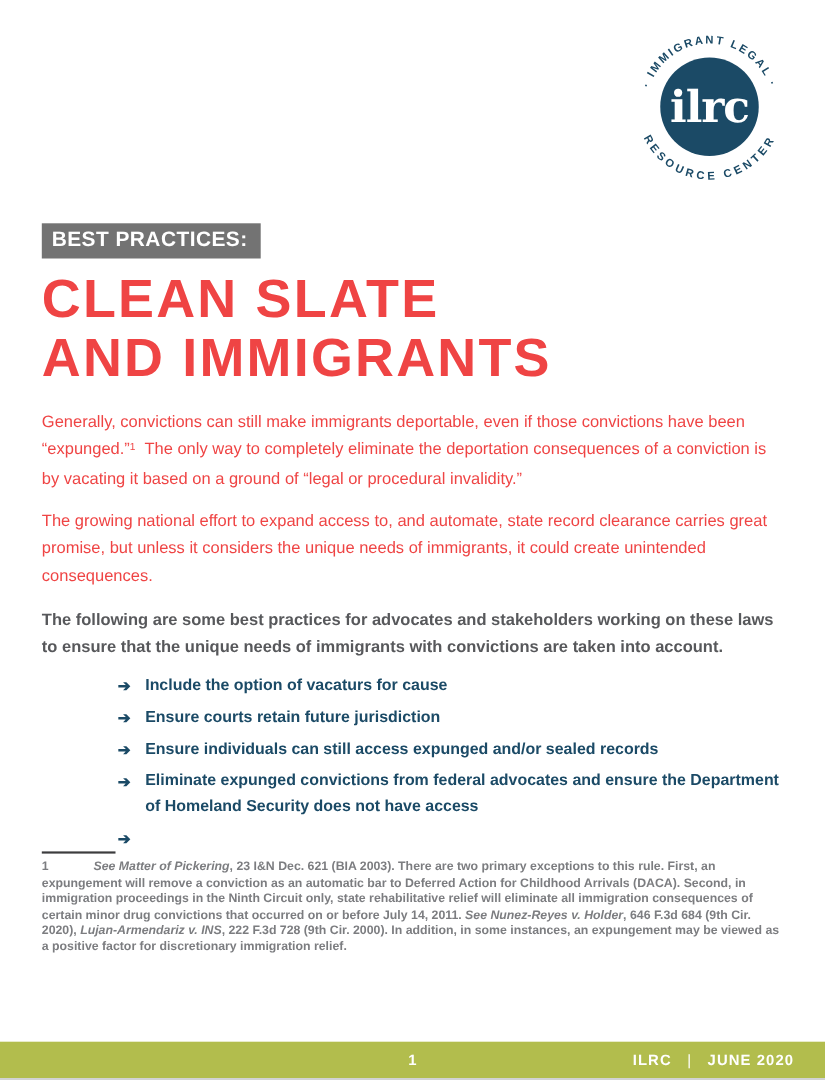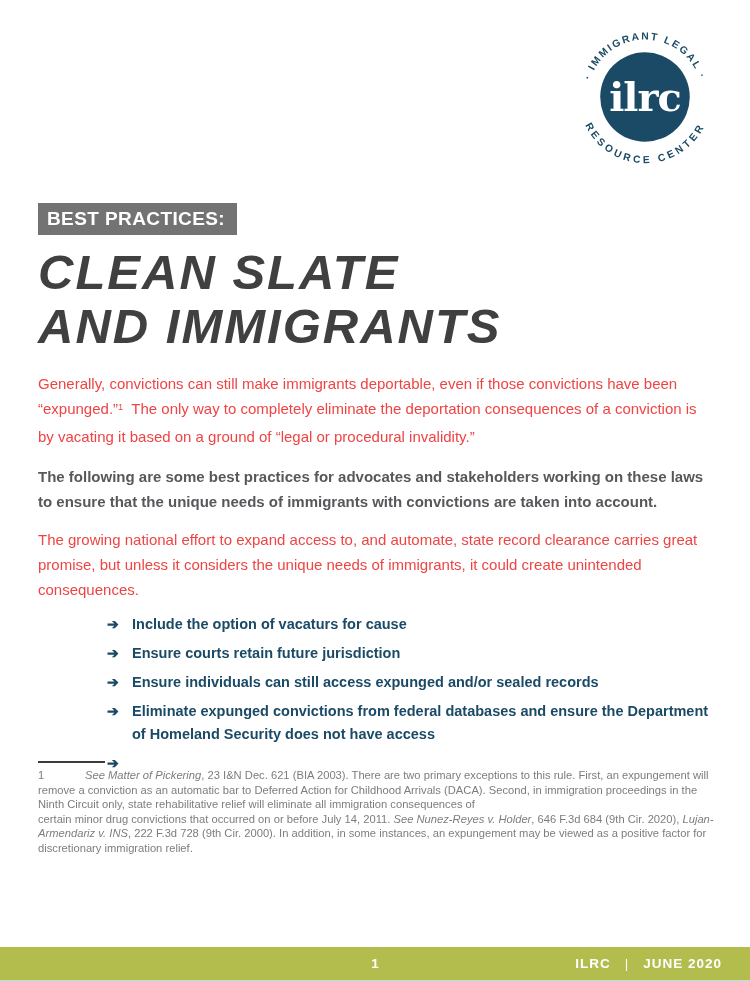--- a/index.html
+++ b/index.html
@@ -9,34 +9,34 @@
   .logo{position:absolute;top:24px;right:32px;width:146px;height:146px;}
   .logo svg{display:block;width:100%;height:100%;}
   .arc-text{font-family:"Liberation Sans",sans-serif;font-weight:bold;font-size:10.5px;
             fill:#1b4a66;letter-spacing:2px;}
   .arc-text-bottom{letter-spacing:3.2px;}
   .wordmark{font-family:"DejaVu Serif",serif;font-weight:bold;font-size:41px;fill:#ffffff;letter-spacing:-1px;}
   
   .content{position:absolute;left:38px;top:203px;width:676px;}
   .eyebrow{display:inline-block;background:#737373;color:#ffffff;font-weight:bold;
            font-size:19px;line-height:21px;padding:5px 12px 6px 9px;letter-spacing:0.4px;}
-  h1.title{margin:10px 0 0 0;color:#404040;font-weight:bold;font-size:49px;line-height:54px;
-           letter-spacing:2px;font-style:italic;}
+  h1.title{margin:10px 0 0 0;color:#ef4444;font-weight:bold;font-size:49px;line-height:54px;
+           letter-spacing:2px;}
   p.body-para{margin:13px 0 0 0;color:#ef4444;font-size:15px;line-height:25px;white-space:pre-wrap;}
   p.body-para.first{margin-top:18px;}
   p.body-para.bold-para{margin-top:15px;color:#57585b;font-weight:bold;}
   .sup{font-size:62%;position:relative;top:-0.45em;}
   .i{font-style:italic;}
   
   ul.bullets{list-style:none;margin:11px 0 0 0;padding:0 0 0 69px;}
   ul.bullets li{position:relative;padding-left:25px;margin:0 0 6px 0;color:#1b4a66;
                 font-weight:bold;font-size:14.5px;line-height:23px;}
   ul.bullets .arrow{position:absolute;left:0;top:0;font-size:14px;line-height:23px;color:#1b4a66;}
   
-  .footnote{margin-top:15px;}
+  .footnote{margin-top:29px;font-weight:bold;}
   .fn-rule{width:67px;border-top:2px solid #3c3c3e;margin:0 0 5px 0;}
   .fn-text{color:#7c7d80;font-size:11.2px;line-height:14.5px;white-space:pre-wrap;}
   .fn-marker{display:inline-block;width:47px;}
   
   .footer-bar{position:absolute;left:0;right:0;bottom:2px;height:33px;background:#b2bd4d;color:#ffffff;}
   .page-num{position:absolute;left:0;right:0;text-align:center;line-height:33px;
             font-size:13.5px;font-weight:bold;}
   .footer-right{position:absolute;right:28px;top:0;line-height:33px;font-size:13.5px;
                 font-weight:bold;letter-spacing:1px;}
   .footer-right .sep{display:inline-block;margin:0 14px;font-weight:normal;}
@@ -59,32 +59,32 @@
       <text class="arc-text arc-text-bottom"><textPath href="#arcBot" startOffset="50%" text-anchor="middle">RESOURCE CENTER</textPath></text>
     </svg>
   </div>
 
   <div class="content">
     <div class="eyebrow"><span>BEST PRACTICES:</span></div>
 
     <h1 class="title"><span>CLEAN SLATE</span><br><span>AND IMMIGRANTS</span></h1>
 
     <p class="body-para first"><span>Generally, convictions can still make immigrants deportable, even if those convictions have been “expunged.”</span><span class="sup">1</span><span>  The only way to completely eliminate the deportation consequences of a conviction is by vacating it based on a ground of “legal or procedural invalidity.”</span></p>
+    <p class="body-para"><span>The growing national effort to expand access to, and automate, state record clearance carries great promise, but unless it considers the unique needs of immigrants, it could create unintended consequences.</span></p>
     <p class="body-para bold-para"><span>The following are some best practices for advocates and stakeholders working on these laws to ensure that the unique needs of immigrants with convictions are taken into account.</span></p>
-    <p class="body-para"><span>The growing national effort to expand access to, and automate, state record clearance carries great promise, but unless it considers the unique needs of immigrants, it could create unintended consequences.</span></p>
 
     <ul class="bullets">
 
         <li><span class="arrow">➔</span><span class="bullet-text">Include the option of vacaturs for cause</span></li>
 
         <li><span class="arrow">➔</span><span class="bullet-text">Ensure courts retain future jurisdiction</span></li>
 
         <li><span class="arrow">➔</span><span class="bullet-text">Ensure individuals can still access expunged and/or sealed records</span></li>
 
-        <li><span class="arrow">➔</span><span class="bullet-text">Eliminate expunged convictions from federal databases and ensure the Department of Homeland Security does not have access</span></li>
+        <li><span class="arrow">➔</span><span class="bullet-text">Eliminate expunged convictions from federal advocates and ensure the Department of Homeland Security does not have access</span></li>
 
         <li><span class="arrow">➔</span></li>
       </ul>
 
     <div class="footnote">
       <div class="fn-rule"></div>
       <div class="fn-text"><span class="fn-marker">1</span><span><span class="i">See Matter of Pickering</span><span>, 23 I&amp;N Dec. 621 (BIA 2003). There are two primary exceptions to this rule. First, an expungement will remove a conviction as an automatic bar to Deferred Action for Childhood Arrivals (DACA). Second, in immigration proceedings in the Ninth Circuit only, state rehabilitative relief will eliminate all immigration consequences of
 certain minor drug convictions that occurred on or before July 14, 2011. </span><span class="i">See Nunez-Reyes v. Holder</span><span>, 646 F.3d 684 (9th Cir. 2020), </span><span class="i">Lujan-Armendariz v. INS</span><span>, 222 F.3d 728 (9th Cir. 2000). In addition, in some instances, an expungement may be viewed as a positive factor for discretionary immigration relief.</span></span></div>
     </div>
   </div>

